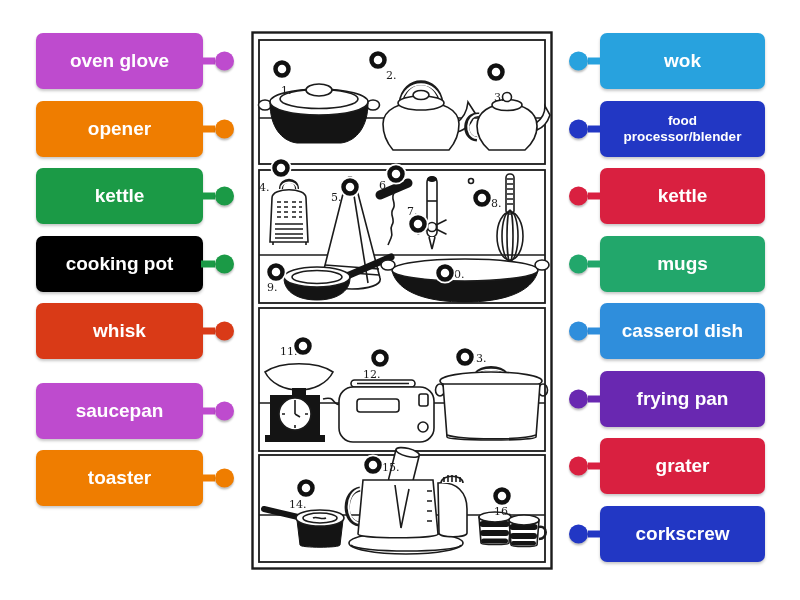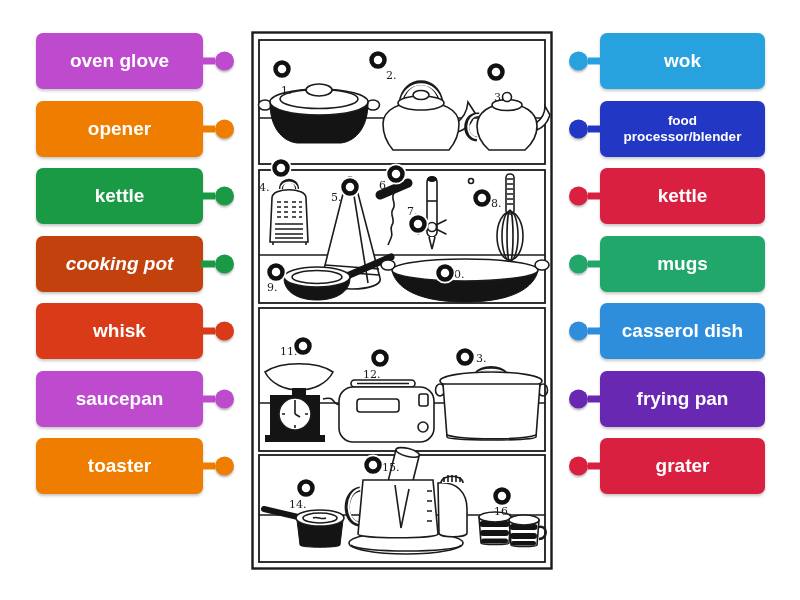--- a/index.html
+++ b/index.html
@@ -40,31 +40,31 @@
     <div class="label-box left-side" style="background: rgb(239, 125, 0);">
       <span>opener</span>
       <span class="connector-stub" style="background: rgb(239, 125, 0);"></span>
       <span class="connector-dot" style="background: rgb(239, 125, 0);"></span>
     </div>
     <div class="label-box left-side" style="background: rgb(27, 154, 70);">
       <span>kettle</span>
       <span class="connector-stub" style="background: rgb(27, 154, 70);"></span>
       <span class="connector-dot" style="background: rgb(27, 154, 70);"></span>
     </div>
-    <div class="label-box left-side" style="background: #c2410c; font-style: italic;">
+    <div class="label-box left-side" style="background: #000000;">
       <span>cooking pot</span>
       <span class="connector-stub" style="background: rgb(27, 154, 70);"></span>
       <span class="connector-dot" style="background: rgb(27, 154, 70);"></span>
     </div>
     <div class="label-box left-side" style="background: rgb(217, 58, 23);">
       <span>whisk</span>
       <span class="connector-stub" style="background: rgb(217, 58, 23);"></span>
       <span class="connector-dot" style="background: rgb(217, 58, 23);"></span>
     </div>
-    <div class="label-box left-side" style="background: rgb(190, 75, 206);">
+    <div class="label-box left-side" style="background: rgb(190, 75, 206); margin-top: 12px;">
       <span>saucepan</span>
       <span class="connector-stub" style="background: rgb(190, 75, 206);"></span>
       <span class="connector-dot" style="background: rgb(190, 75, 206);"></span>
     </div>
     <div class="label-box left-side" style="background: rgb(239, 125, 0);">
       <span>toaster</span>
       <span class="connector-stub" style="background: rgb(239, 125, 0);"></span>
       <span class="connector-dot" style="background: rgb(239, 125, 0);"></span>
     </div>
   </div>
@@ -97,20 +97,25 @@
     </div>
     <div class="label-box right-side" style="background: rgb(105, 40, 177);">
       <span>frying pan</span>
       <span class="connector-stub" style="background: rgb(105, 40, 177);"></span>
       <span class="connector-dot" style="background: rgb(105, 40, 177);"></span>
     </div>
     <div class="label-box right-side" style="background: rgb(217, 32, 64);">
       <span>grater</span>
       <span class="connector-stub" style="background: rgb(217, 32, 64);"></span>
       <span class="connector-dot" style="background: rgb(217, 32, 64);"></span>
+    </div>
+    <div class="label-box right-side" style="background: rgb(34, 55, 196);">
+      <span>corkscrew</span>
+      <span class="connector-stub" style="background: rgb(34, 55, 196);"></span>
+      <span class="connector-dot" style="background: rgb(34, 55, 196);"></span>
     </div>
   </div>
 
   <svg class="diagram" viewBox="0 0 302 539">
     <rect class="frame" x="1.5" y="1.5" width="299" height="536" stroke-width="2.4"></rect>
 
     <g>
       <rect class="frame" x="8" y="9" width="286" height="124" stroke-width="1.8"></rect>
       <line x1="8" y1="87" x2="294" y2="87" class="ln" stroke-width="1.2"></line>
       <g>

